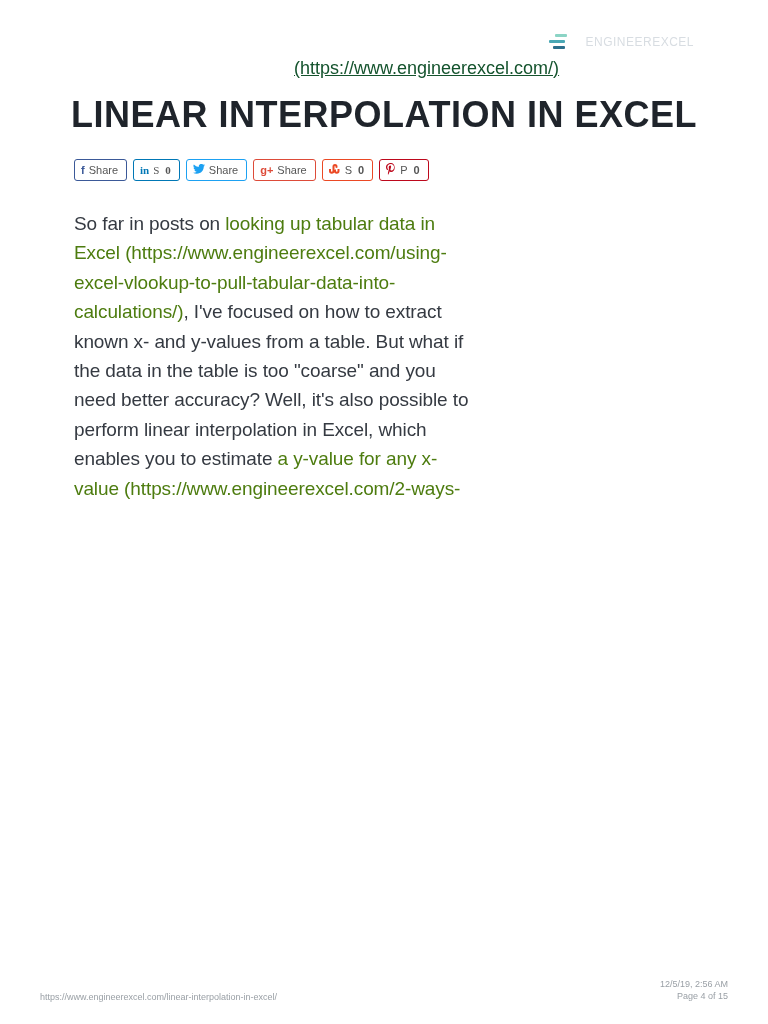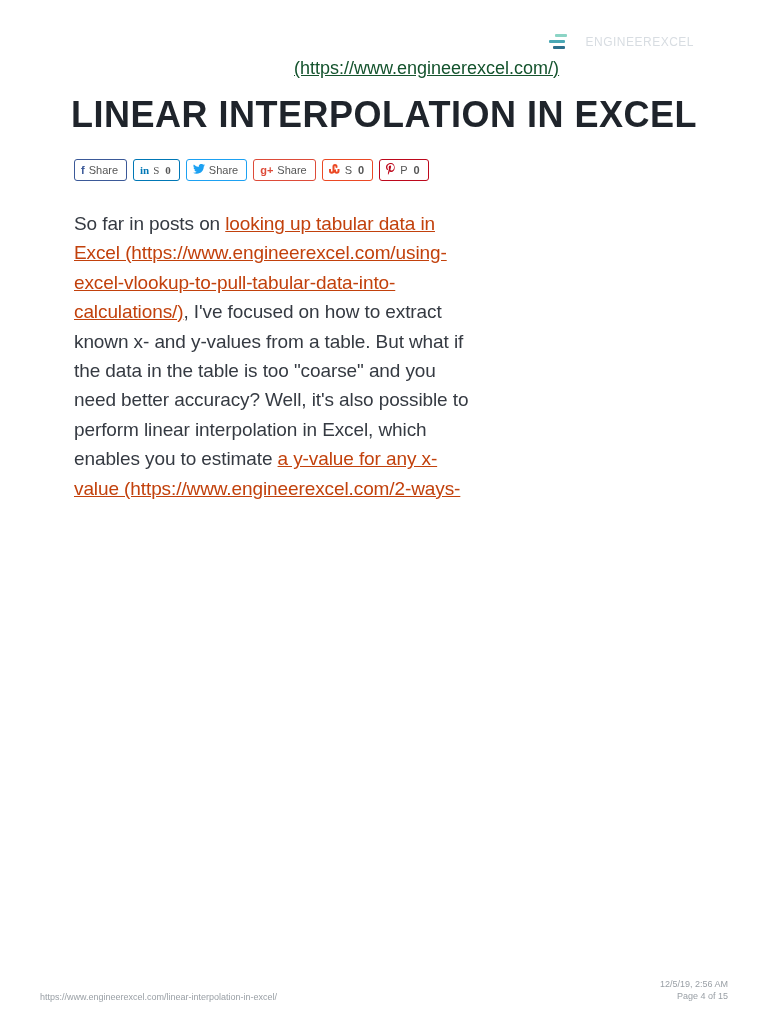--- a/index.html
+++ b/index.html
@@ -95,22 +95,21 @@
   .share-btn .lbl { color: #555; }
   .share-btn .count { font-weight: bold; color: #555; margin-left: 2px; }
 
   .body-text {
     font-size: 19px;
     line-height: 1.55;
     color: #353a42;
     letter-spacing: -0.1px;
   }
   .body-text a, .body-text .inline-link {
-    color: #c2410c;
-    text-decoration: underline;
+    color: #4d7c0f;
   }
   .para1 { margin-bottom: 60px; max-width: 400px; }
   .para2 { max-width: 400px; }
 
   .footer {
     position: absolute;
     left: 40px;
     right: 40px;
     bottom: 22px;
     display: flex;

